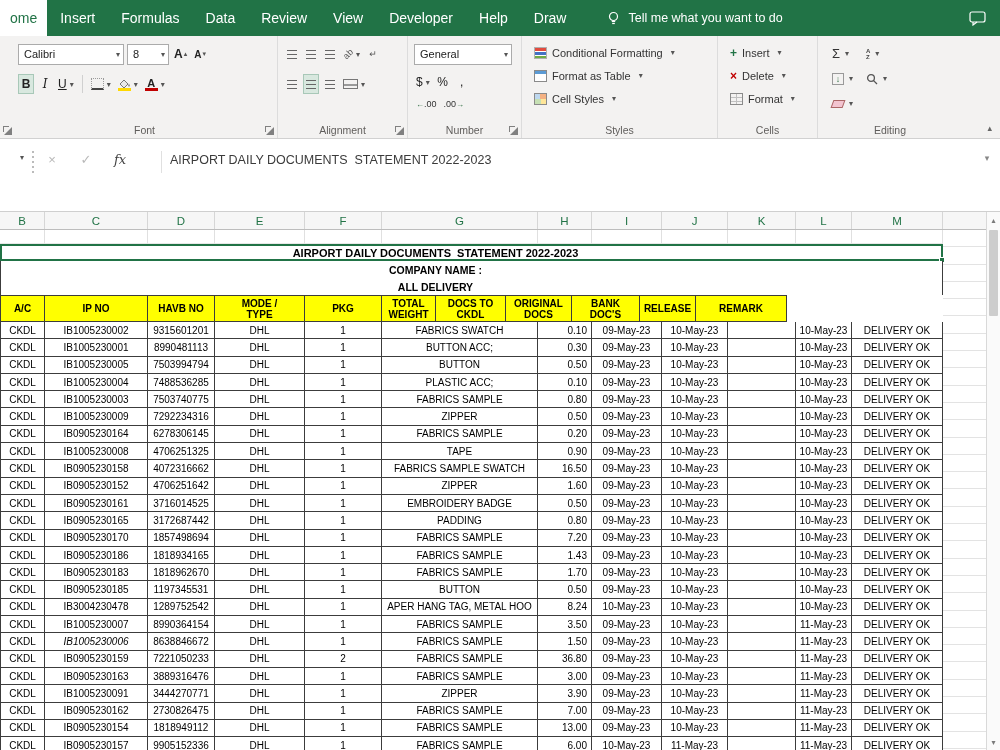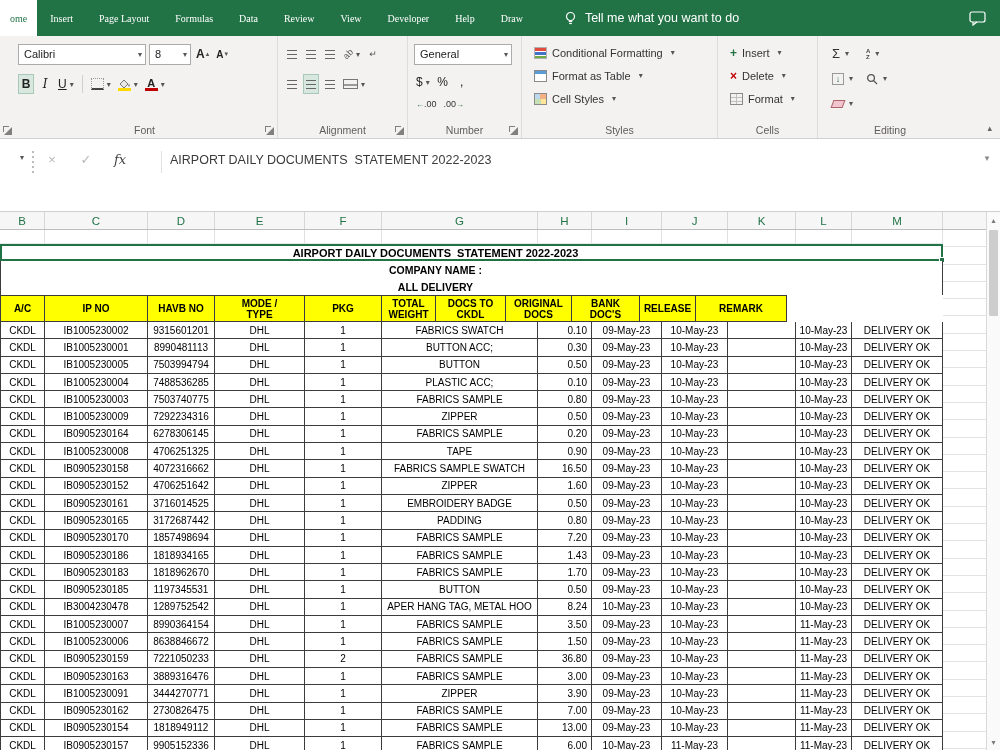--- a/index.html
+++ b/index.html
@@ -3,21 +3,21 @@
 <meta charset="utf-8">
 <style>
   * { margin:0; padding:0; box-sizing:border-box; }
   html,body { width:1000px; height:750px; overflow:hidden; background:#fff;
               font-family:"Liberation Sans", sans-serif; }
   .app { width:1000px; height:750px; position:relative; }
 
   
   .tabbar { height:36px; background:#217346; display:flex; align-items:stretch; color:#fff; }
   .tabs { display:flex; align-items:stretch; }
-  .tab { padding:0 13px; display:flex; align-items:center; font-size:10px; cursor:default; white-space:nowrap;font-family:Liberation Serif, serif; }
+  .tab { padding:0 13px; display:flex; align-items:center; font-size:14px; cursor:default; white-space:nowrap; }
   .tab.active { background:#fff; color:#217346; padding:0 10px; }
   .tellme { display:flex; align-items:center; gap:8px; margin-left:28px; font-size:12.5px; white-space:nowrap; }
   .chat { margin-left:auto; margin-right:14px; display:flex; align-items:center; }
 
   
   .ribbon { height:103px; background:#f3f2f1; border-bottom:1px solid #d1d1d1; display:flex; position:relative; padding-left:12px; }
   .group { position:relative; border-right:1px solid #dcdcdc; padding:5px 6px 16px 6px; }
   .glabel { position:absolute; left:0; right:0; bottom:2px; text-align:center; font-size:10.5px; color:#605e5c; }
   .rrow { display:flex; align-items:center; gap:3px; height:26px; }
   .combo { background:#fff; border:1px solid #ababab; height:21px; display:flex; align-items:center; justify-content:space-between; font-size:11px; color:#222; padding:0 3px 0 5px; }
@@ -113,21 +113,20 @@
 </style>
 </head>
 <body>
 
 <div class="app">
 
   <div class="tabbar">
     <div class="tabs">
         <div class="tab active">ome</div>
         <div class="tab">Insert</div>
-        <div class="tab">Page Layout</div>
         <div class="tab">Formulas</div>
         <div class="tab">Data</div>
         <div class="tab">Review</div>
         <div class="tab">View</div>
         <div class="tab">Developer</div>
         <div class="tab">Help</div>
         <div class="tab">Draw</div>
       </div>
     <div class="tellme">
       <svg width="13" height="15" viewBox="0 0 13 15">
@@ -143,21 +142,21 @@
         <path d="M4 11 L4 14 L8 11" fill="none" stroke="#fff" stroke-width="1.2"></path>
       </svg>
     </div>
   </div>
 
   <div class="ribbon">
     <div class="launcher clip-launcher"></div>
 
     <div class="group" style="width:266px">
       <div class="rrow">
-        <div class="combo" style="width:128px">
+        <div class="combo" style="width:106px">
           <span>Calibri</span>
           <span class="arr">▾</span>
         </div>
         <div class="combo" style="width:42px">
           <span>8</span>
           <span class="arr">▾</span>
         </div>
         <div class="tbtn">
             <span class="bigA">A</span>
             <span class="tiny">▴</span>
@@ -673,21 +672,21 @@
             <div class="dcell" style="width: 156px;">FABRICS SAMPLE</div>
             <div class="dcell num" style="width: 54px;">3.50</div>
             <div class="dcell" style="width: 70px;">09-May-23</div>
             <div class="dcell" style="width: 66px;">10-May-23</div>
             <div class="dcell" style="width: 68px;"></div>
             <div class="dcell" style="width: 56px;">11-May-23</div>
             <div class="dcell" style="width: 91px;">DELIVERY OK</div>
           </div>
           <div class="drow">
             <div class="dcell" style="width: 45px;">CKDL</div>
-            <div class="dcell" style="width: 103px;">IB1005230006</div>
+            <div class="dcell" style="width: 103px; font-style: italic;">IB1005230006</div>
             <div class="dcell" style="width: 67px;">8638846672</div>
             <div class="dcell" style="width: 90px;">DHL</div>
             <div class="dcell" style="width: 77px;">1</div>
             <div class="dcell" style="width: 156px;">FABRICS SAMPLE</div>
             <div class="dcell num" style="width: 54px;">1.50</div>
             <div class="dcell" style="width: 70px;">09-May-23</div>
             <div class="dcell" style="width: 66px;">10-May-23</div>
             <div class="dcell" style="width: 68px;"></div>
             <div class="dcell" style="width: 56px;">11-May-23</div>
             <div class="dcell" style="width: 91px;">DELIVERY OK</div>

